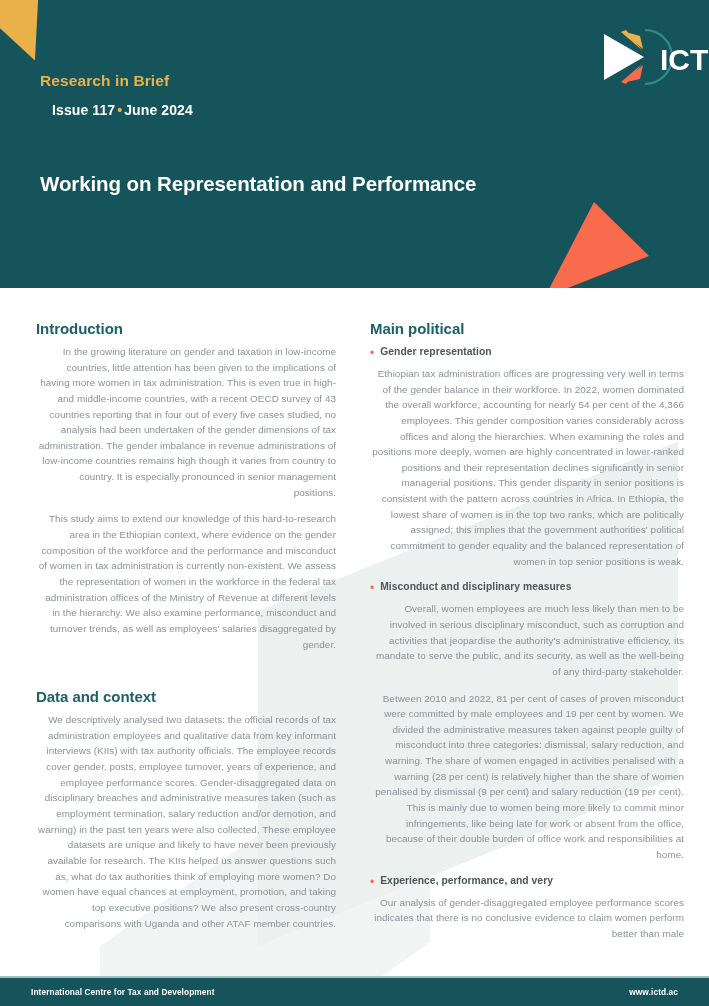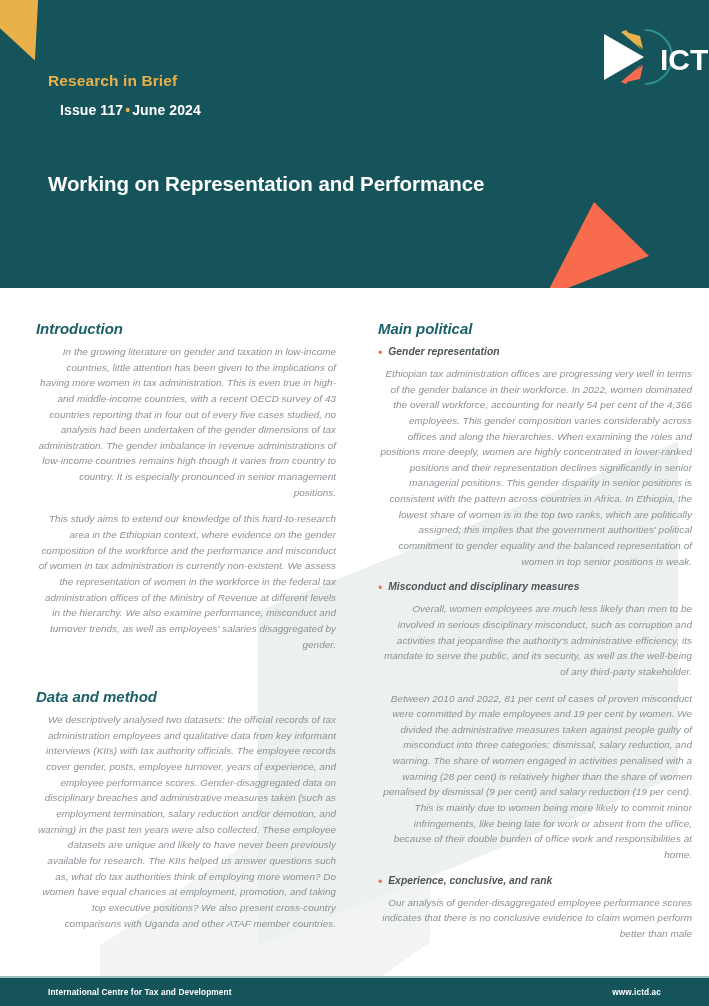--- a/index.html
+++ b/index.html
@@ -42,21 +42,21 @@
   }
 
   .logo {
     position: absolute;
     right: 18px; top: 22px;
     width: 140px; height: 70px;
   }
 
   .hdr-text {
     position: absolute;
-    left: 48px; top: 72px;
+    left: 40px; top: 72px;
     width: 520px;
   }
   .kicker {
     color: #eab14a;
     font-size: 15.5px;
     font-weight: bold;
     letter-spacing: 0.1px;
     margin: 0 0 5px 0;
   }
   .issue {
@@ -116,22 +116,21 @@
     width: 330px; height: 400px;
     background: linear-gradient(145deg, rgba(0,0,0,0) 0%, rgba(0,0,0,0) 52%, rgba(236,240,239,0.7) 52%, rgba(236,240,239,0.7) 88%, rgba(0,0,0,0) 88%);
     pointer-events: none;
   }
 
   .columns {
     position: absolute;
     left: 0; top: 0;
     width: 709px; height: 690px;
     display: flex;
-    gap: 8px;
-    font-style: italic;
+    gap: 0px;
   }
   .col {
     position: relative;
     z-index: 2;
   }
   .col-left { width: 300px; margin-left: 36px; }
   .col-right { width: 314px; margin-left: 34px; }
 
   h2.sec {
     color: #1c6168;
@@ -177,21 +176,21 @@
   .footer {
     position: absolute;
     left: 0; bottom: 0;
     width: 709px;
     height: 28px;
     background: #14545a;
     display: flex;
     align-items: center;
     justify-content: space-between;
     box-sizing: border-box;
-    padding: 0 48px;
+    padding: 0 31px;
   }
   .footer-left, .footer-right {
     color: #ffffff;
     font-size: 8.3px;
     font-weight: bold;
     letter-spacing: 0.1px;
   }
   .footer-sep {
     position: absolute;
     left: 0; bottom: 28px;
@@ -238,21 +237,21 @@
     <div class="watermark2"></div>
 
     <div class="columns">
 
       <div class="col col-left">
 
         <h2 class="sec first">Introduction</h2>
         <p class="body">In the growing literature on gender and taxation in low-income countries, little attention has been given to the implications of having more women in tax administration. This is even true in high-and middle-income countries, with a recent OECD survey of 43 countries reporting that in four out of every five cases studied, no analysis had been undertaken of the gender dimensions of tax administration. The gender imbalance in revenue administrations of low-income countries remains high though it varies from country to country. It is especially pronounced in senior management positions.</p>
         <p class="body">This study aims to extend our knowledge of this hard-to-research area in the Ethiopian context, where evidence on the gender composition of the workforce and the performance and misconduct of women in tax administration is currently non-existent. We assess the representation of women in the workforce in the federal tax administration offices of the Ministry of Revenue at different levels in the hierarchy. We also examine performance, misconduct and turnover trends, as well as employees' salaries disaggregated by gender.</p>
 
-        <h2 class="sec">Data and method</h2>
+        <h2 class="sec">Data and context</h2>
         <p class="body">We descriptively analysed two datasets: the official records of tax administration employees and qualitative data from key informant interviews (KIIs) with tax authority officials. The employee records cover gender, posts, employee turnover, years of experience, and employee performance scores. Gender-disaggregated data on disciplinary breaches and administrative measures taken (such as employment termination, salary reduction and/or demotion, and warning) in the past ten years were also collected. These employee datasets are unique and likely to have never been previously available for research. The KIIs helped us answer questions such as, what do tax authorities think of employing more women? Do women have equal chances at employment, promotion, and taking top executive positions? We also present cross-country comparisons with Uganda and other ATAF member countries.</p>
 
       </div>
 
       <div class="col col-right">
 
         <h2 class="sec first">Main political</h2>
 
         <div class="bullet-head first">
           <span class="bullet-dot">•</span>
@@ -262,21 +261,21 @@
 
         <div class="bullet-head">
           <span class="bullet-dot">•</span>
           <span class="bullet-label">Misconduct and disciplinary measures</span>
         </div>
         <p class="body">Overall, women employees are much less likely than men to be involved in serious disciplinary misconduct, such as corruption and activities that jeopardise the authority's administrative efficiency, its mandate to serve the public, and its security, as well as the well-being of any third-party stakeholder.</p>
         <p class="body">Between 2010 and 2022, 81 per cent of cases of proven misconduct were committed by male employees and 19 per cent by women. We divided the administrative measures taken against people guilty of misconduct into three categories: dismissal, salary reduction, and warning. The share of women engaged in activities penalised with a warning (28 per cent) is relatively higher than the share of women penalised by dismissal (9 per cent) and salary reduction (19 per cent). This is mainly due to women being more likely to commit minor infringements, like being late for work or absent from the office, because of their double burden of office work and responsibilities at home.</p>
 
         <div class="bullet-head">
           <span class="bullet-dot">•</span>
-          <span class="bullet-label">Experience, conclusive, and rank</span>
+          <span class="bullet-label">Experience, performance, and very</span>
         </div>
         <p class="body">Our analysis of gender-disaggregated employee performance scores indicates that there is no conclusive evidence to claim women perform better than male</p>
 
       </div>
     </div>
   </div>
 
   <div class="footer-sep"></div>
   <div class="footer">
     <span class="footer-left">International Centre for Tax and Development</span>

